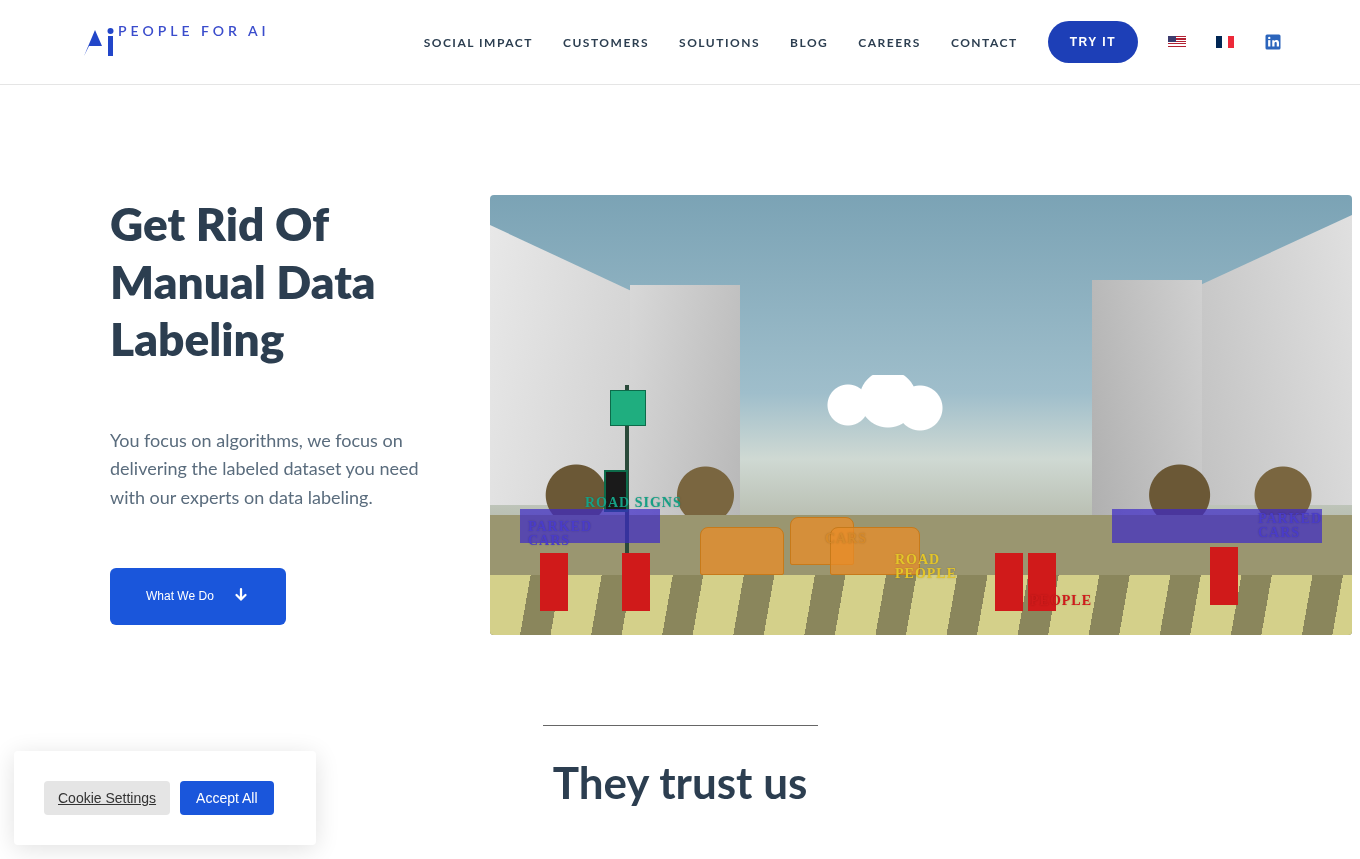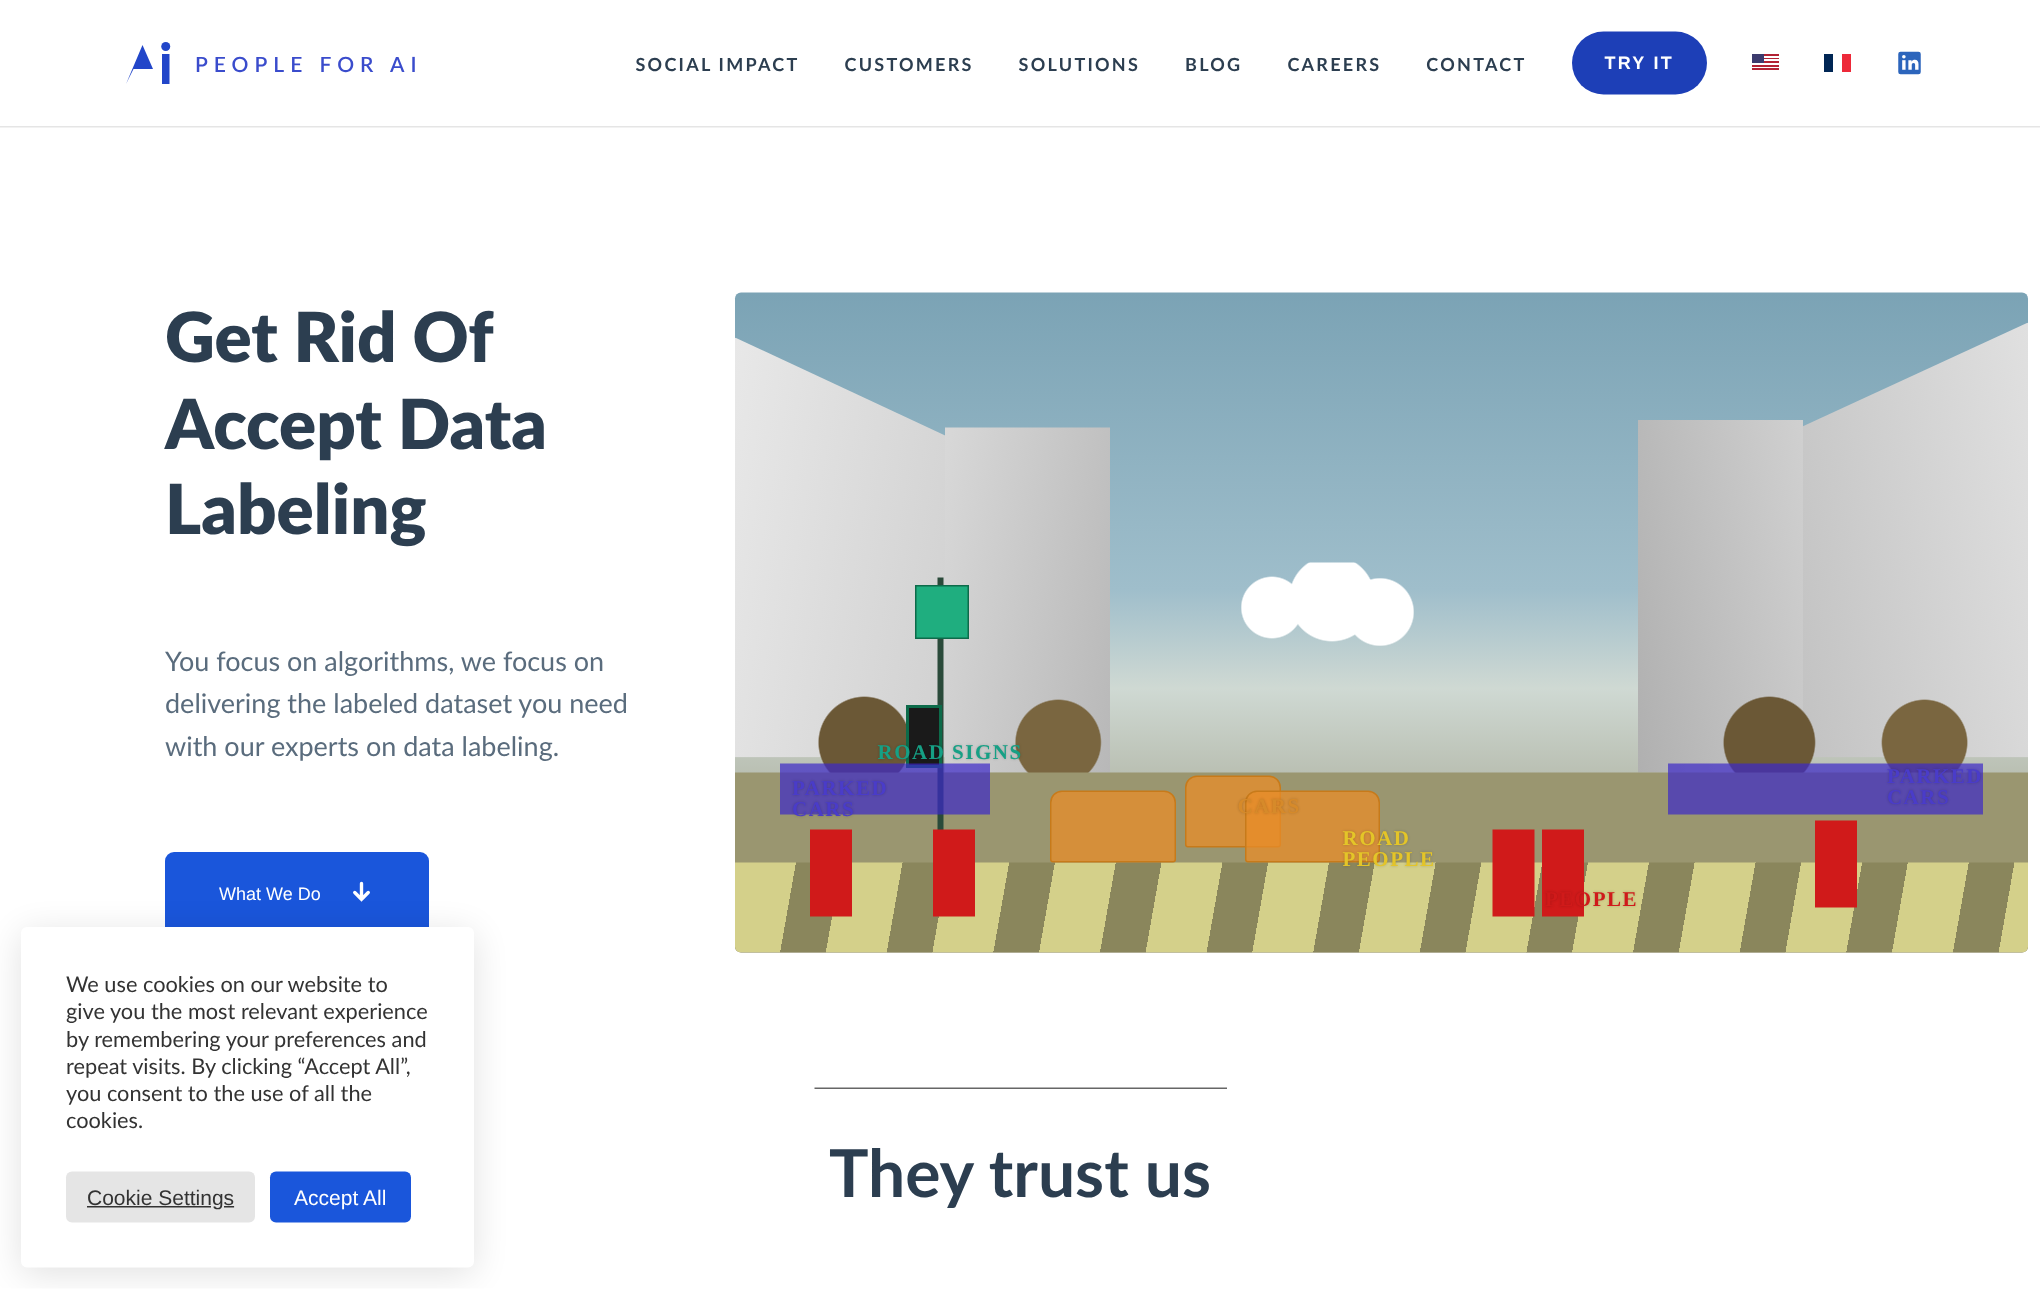--- a/index.html
+++ b/index.html
@@ -17,22 +17,20 @@
 .header {
   display: flex;
   align-items: center;
   justify-content: space-between;
   padding: 0 78px;
   height: 85px;
   border-bottom: 1px solid #e5e5e5;
 }
 .logo {
   display: flex;
-  align-items: center;
-  gap: 12px;
 }
 .logo-mark {
   width: 40px;
   height: 40px;
   display: flex;
   align-items: center;
   justify-content: center;
 }
 .logo-text {
   font-size: 14px;
@@ -267,21 +265,21 @@
           <rect x="5.5" y="9.5" width="3" height="8.5" fill="#fff"></rect>
           <circle cx="7" cy="6.5" r="1.6" fill="#fff"></circle>
           <path d="M11 9.5h2.8v1.3c.6-1 1.7-1.6 3-1.6 2.2 0 3.2 1.4 3.2 3.9V18h-3v-4.2c0-1.1-.4-1.9-1.4-1.9-1 0-1.6.7-1.6 1.9V18h-3V9.5z" fill="#fff"></path>
         </svg>
     </span>
   </nav>
 </header>
 
 <section class="hero">
   <div class="hero-left">
-    <h1 class="hero-title">Get Rid Of Accept Data Labeling</h1>
+    <h1 class="hero-title">Get Rid Of Manual Data Labeling</h1>
     <p class="hero-sub">You focus on algorithms, we focus on delivering the labeled dataset you need with our experts on data labeling.</p>
     <button class="cta-btn">
       <span>What We Do</span>
       <span>
         <svg viewBox="0 0 24 24" fill="none" stroke="#fff" stroke-width="3" stroke-linecap="round">
             <path d="M12 4v14M6 12l6 6 6-6"></path>
           </svg>
       </span>
     </button>
   </div>
@@ -323,18 +321,17 @@
     </div>
   </div>
 </section>
 
 <section class="trust">
   <hr>
   <h2 class="trust-title">They trust us</h2>
 </section>
 
 <div class="cookie">
-  <p class="cookie-text">We use cookies on our website to give you the most relevant experience by remembering your preferences and repeat visits. By clicking “Accept All”, you consent to the use of all the cookies.</p>
   <div class="cookie-buttons">
     <button class="cookie-settings">Cookie Settings</button>
     <button class="cookie-accept">Accept All</button>
   </div>
 </div>
 
 </body></html>

